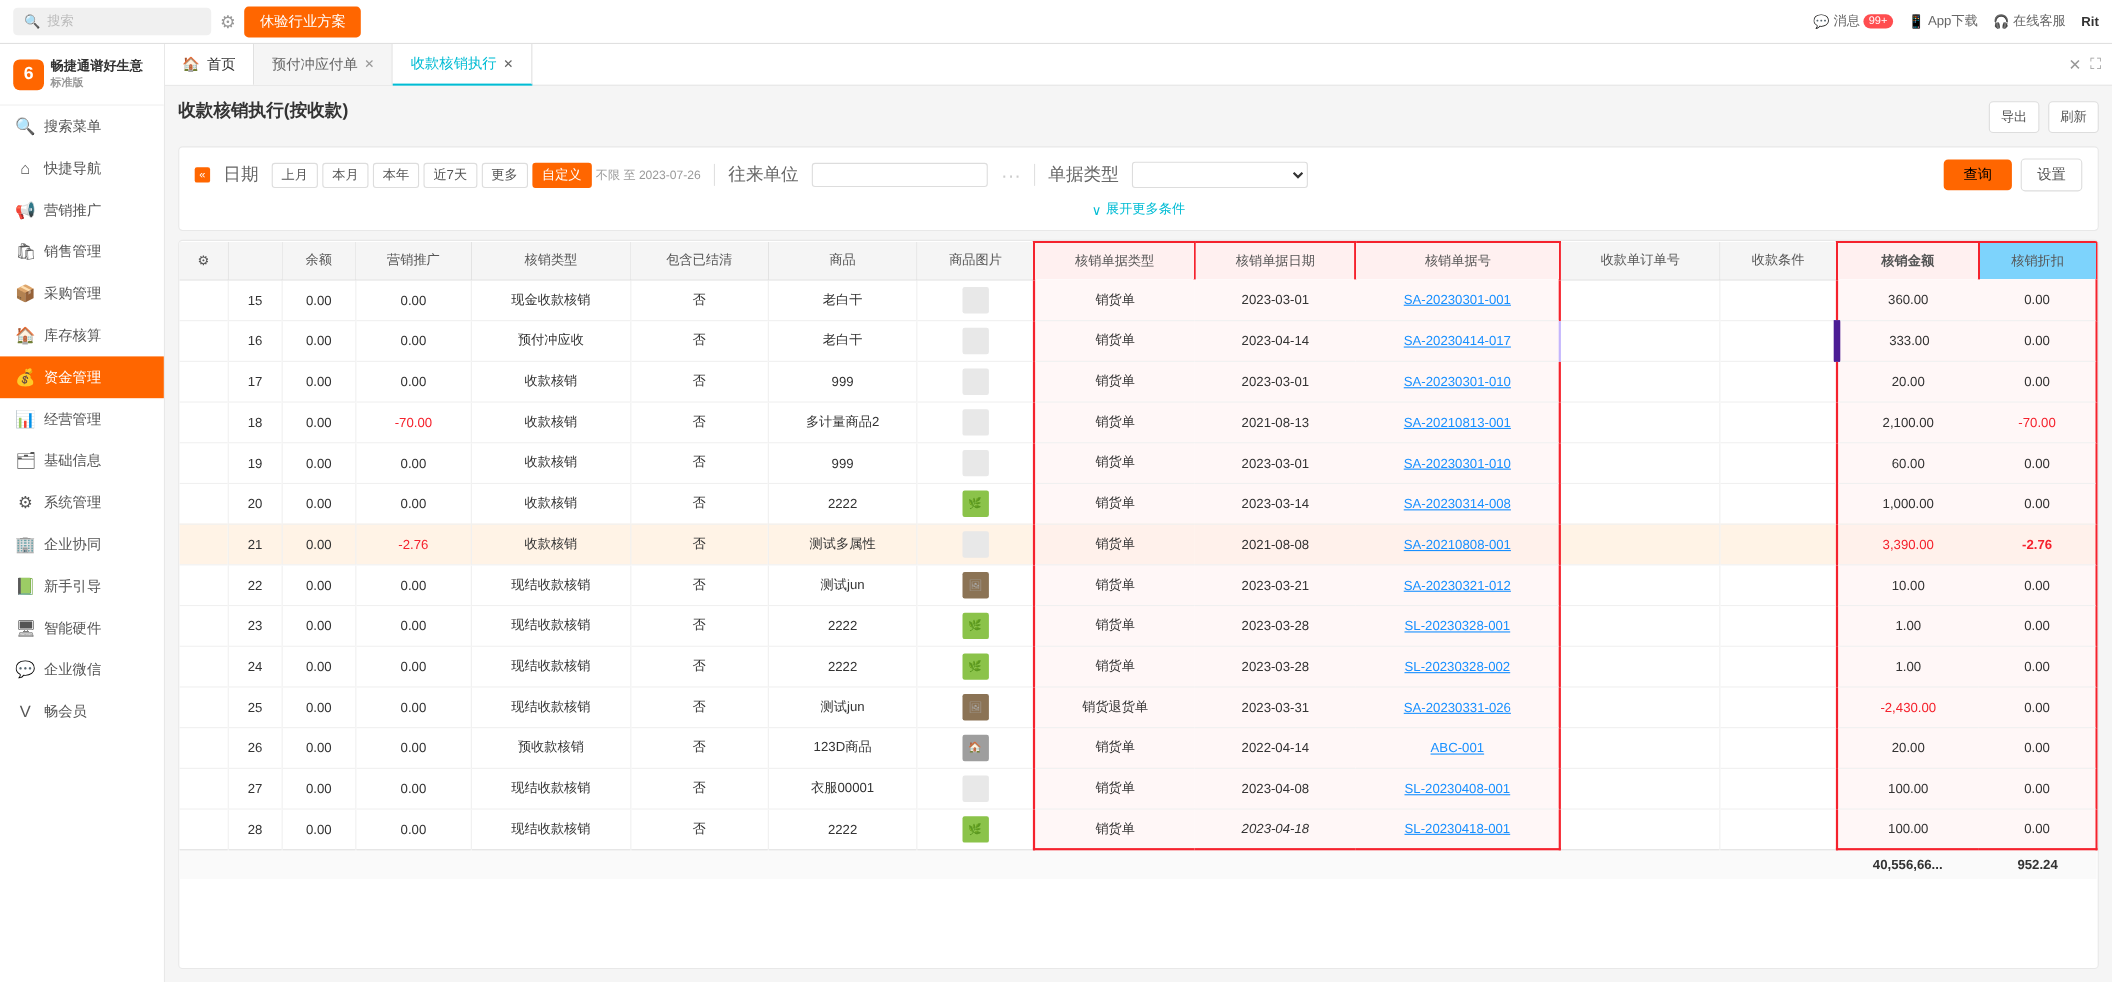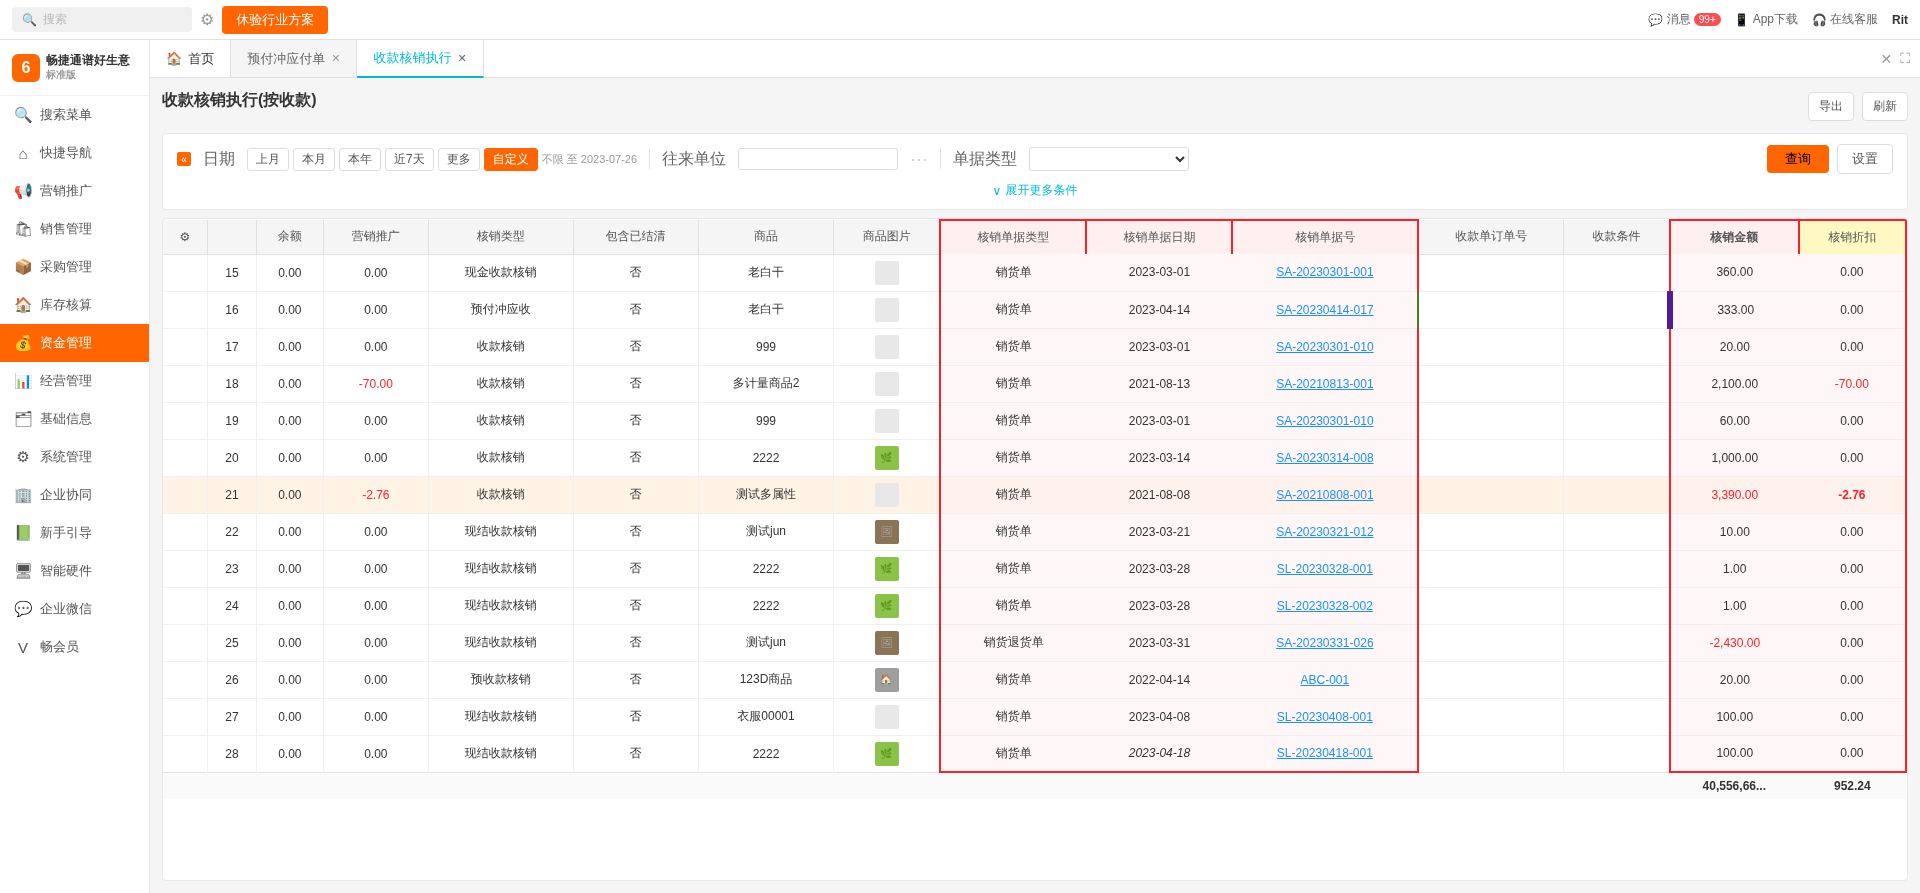--- a/index.html
+++ b/index.html
@@ -390,21 +390,21 @@
               <th>核销类型</th>
               <th>包含已结清</th>
               <th>商品</th>
               <th>商品图片</th>
               <th style="background:#fff0f0;border:2px solid #f5222d;border-bottom:none;">核销单据类型</th>
               <th style="background:#fff0f0;border-top:2px solid #f5222d;border-bottom:none;border-left:none;border-right:2px solid #f5222d;">核销单据日期</th>
               <th style="background:#fff0f0;border-top:2px solid #f5222d;border-bottom:none;border-left:none;border-right:2px solid #f5222d;">核销单据号</th>
               <th>收款单订单号</th>
               <th>收款条件</th>
               <th style="background:#fff0f0;border:2px solid #f5222d;border-bottom:none;font-weight:bold;">核销金额</th>
-              <th style="background:#fef9c3;border-top:2px solid #f5222d;border-bottom:none;border-left:none;border-right:2px solid #f5222d;margin-top:20px;">核销折扣</th>
+              <th style="background:#7dd3fc;border-top:2px solid #f5222d;border-bottom:none;border-left:none;border-right:2px solid #f5222d;margin-top:20px;">核销折扣</th>
             </tr>
           </thead>
           <tbody id="table-body">
           <tr>
       <td></td>
       <td>15</td>
       <td>0.00</td>
       <td class="">0.00</td>
       <td>现金收款核销</td>
       <td>否</td>
@@ -422,21 +422,21 @@
       <td></td>
       <td>16</td>
       <td>0.00</td>
       <td class="">0.00</td>
       <td>预付冲应收</td>
       <td>否</td>
       <td>老白干</td>
       <td><div class="img-placeholder"></div></td>
       <td style="background:rgba(255,240,240,0.5);border-left:2px solid #f5222d;border-right:none;">销货单</td>
       <td style="background:rgba(255,240,240,0.5);border-right:none;">2023-04-14</td>
-      <td class="link" style="background:rgba(255,240,240,0.5);border-right:2px solid #4d7c0f;">SA-20230414-017</td>
+      <td class="link" style="background:rgba(255,240,240,0.5);border-right:2px solid #c4b5fd;">SA-20230414-017</td>
       <td></td>
       <td></td>
       <td class="" style="background:rgba(255,240,240,0.5);border-left:6px solid #4c1d95;border-right:none;">333.00</td>
       <td class="" style="background:rgba(255,240,240,0.5);border-right:2px solid #f5222d;">0.00</td>
     </tr>
               <tr>
       <td></td>
       <td>17</td>
       <td>0.00</td>
       <td class="">0.00</td>

